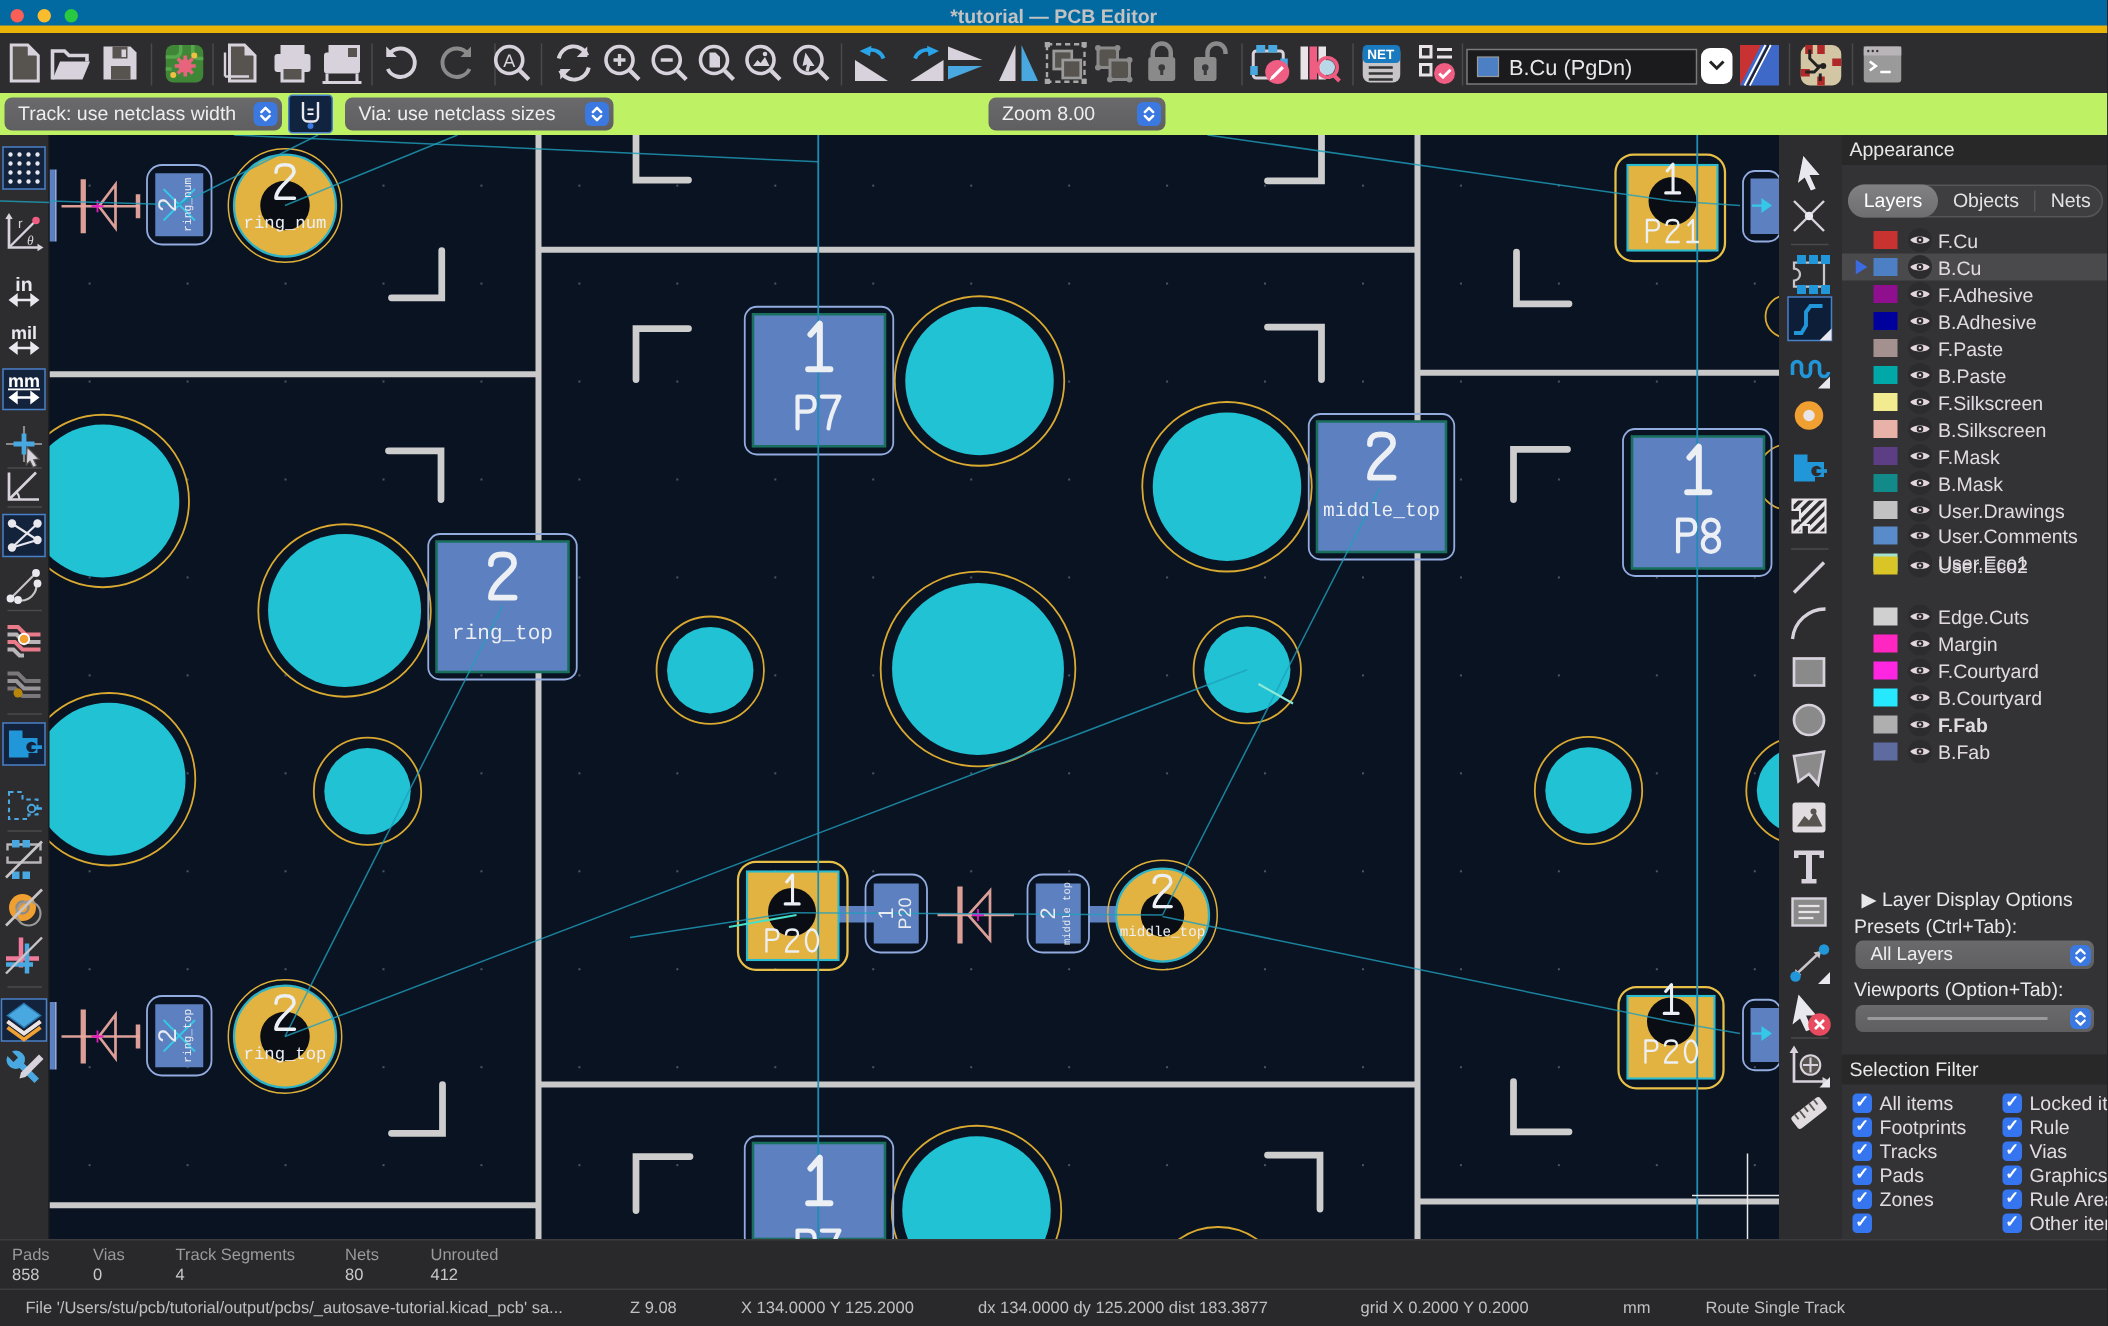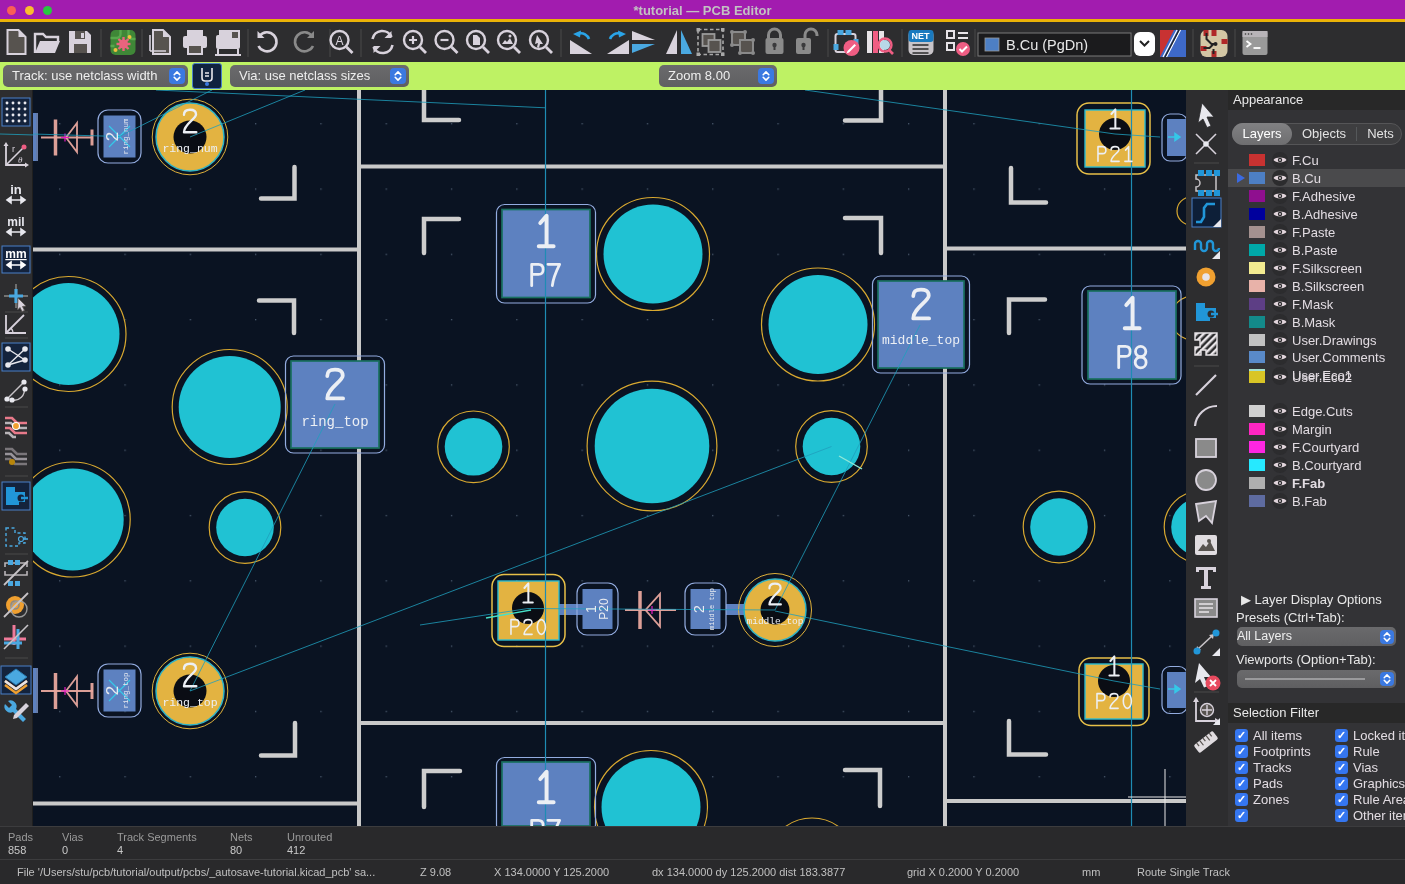--- a/index.html
+++ b/index.html
@@ -1,18 +1,18 @@
 <!DOCTYPE html>
 <html><head>
 <meta charset="utf-8">
 <style>
 html,body{margin:0;padding:0;background:#222;}
 *{box-sizing:border-box;-webkit-font-smoothing:antialiased;}
 #app{position:relative;width:1405px;height:884px;background:#2d2d2f;font-family:"Liberation Sans",sans-serif;overflow:hidden;}
-#titlebar{position:absolute;left:0;top:0;width:1405px;height:22px;background:#a21caf;border-bottom:3px solid #eab308;}
+#titlebar{position:absolute;left:0;top:0;width:1405px;height:22px;background:#0369a1;border-bottom:5px solid #eab308;}
 .tl{position:absolute;top:6px;width:9px;height:9px;border-radius:50%;}
 #title{position:absolute;top:3px;width:100%;text-align:center;color:#c2c2c2;font-size:13px;font-weight:bold;}
 #toolbar1{position:absolute;left:0;top:22px;width:1405px;height:40px;background:#2d2d2f;}
 #toolbar2{position:absolute;left:0;top:62px;width:1405px;height:28px;background:#bef264;}
 .popup{position:absolute;top:2.5px;height:22px;background:linear-gradient(#6a6a6c,#5f5f61);border-radius:5px;color:#eee;font-size:13px;line-height:22px;padding-left:9px;white-space:nowrap;}
 .popup .chev{position:absolute;right:3px;top:3px;width:16px;height:16px;background:#3b79e1;border-radius:4px;}
 .chev svg{display:block;margin:2px auto;}
 #lefttb{position:absolute;left:0;top:90px;width:33px;height:736px;background:#2d2d2f;border-right:1px solid #1f1f1f;}
 #righttb{position:absolute;left:1186px;top:90px;width:42px;height:736px;background:#2d2d2f;}
 #canvas{position:absolute;left:33px;top:90px;width:1153px;height:736px;background:#0a1322;}
@@ -1189,21 +1189,21 @@
         <svg class="leye" width="18" height="16" viewBox="0 0 18 16">
           <circle cx="9" cy="8" r="8" fill="#2c2c2e"></circle>
           <path d="M2.5,8 C4.5,4.8 13.5,4.8 15.5,8 C13.5,11.2 4.5,11.2 2.5,8 Z" fill="#e2d5dc"></path>
           <circle cx="9" cy="8" r="2.2" fill="#2c2c2e"></circle>
           <circle cx="9" cy="8" r="0.9" fill="#e2d5dc"></circle>
         </svg>
         <span class="lname">B.Fab</span>
       </div>
 <div style="position:absolute;left:13px;top:502px;color:#e8e8e8;font-size:13px;">▶ Layer Display Options</div>
 <div style="position:absolute;left:8px;top:520px;color:#e8e8e8;font-size:13px;">Presets (Ctrl+Tab):</div>
-<div style="position:absolute;left:9px;top:537px;width:159px;height:19px;background:linear-gradient(#6a6a6c,#5f5f61);border-radius:5px;color:#eee;font-size:12.5px;line-height:19px;padding-left:0;">All Layers<span style="position:absolute;right:2.5px;top:2.5px;width:14px;height:14px;background:#3b79e1;border-radius:4px;"><svg width="14" height="14" viewBox="0 0 14 14">
+<div style="position:absolute;left:9px;top:537px;width:159px;height:19px;background:linear-gradient(#6a6a6c,#5f5f61);border-radius:5px;color:#eee;font-size:12.5px;line-height:19px;padding-left:10px;">All Layers<span style="position:absolute;right:2.5px;top:2.5px;width:14px;height:14px;background:#3b79e1;border-radius:4px;"><svg width="14" height="14" viewBox="0 0 14 14">
             <path d="M4.2,5.7 L7,2.9 L9.8,5.7 M4.2,8.3 L7,11.1 L9.8,8.3" stroke="#fff" stroke-width="1.5" fill="none" stroke-linecap="round" stroke-linejoin="round"></path>
           </svg></span></div>
 <div style="position:absolute;left:8px;top:562px;color:#e8e8e8;font-size:13px;">Viewports (Option+Tab):</div>
 <div style="position:absolute;left:9px;top:580px;width:159px;height:18px;background:linear-gradient(#6a6a6c,#5f5f61);border-radius:5px;">
         <span style="position:absolute;left:8px;top:8px;width:120px;height:1.5px;background:#9a9a9c;"></span>
         <span style="position:absolute;right:2.5px;top:2px;width:14px;height:14px;background:#3b79e1;border-radius:4px;"><svg width="14" height="14" viewBox="0 0 14 14">
             <path d="M4.2,5.7 L7,2.9 L9.8,5.7 M4.2,8.3 L7,11.1 L9.8,8.3" stroke="#fff" stroke-width="1.5" fill="none" stroke-linecap="round" stroke-linejoin="round"></path>
           </svg></span>
       </div>
 <div class="phead" style="top:613px;">Selection Filter</div>

